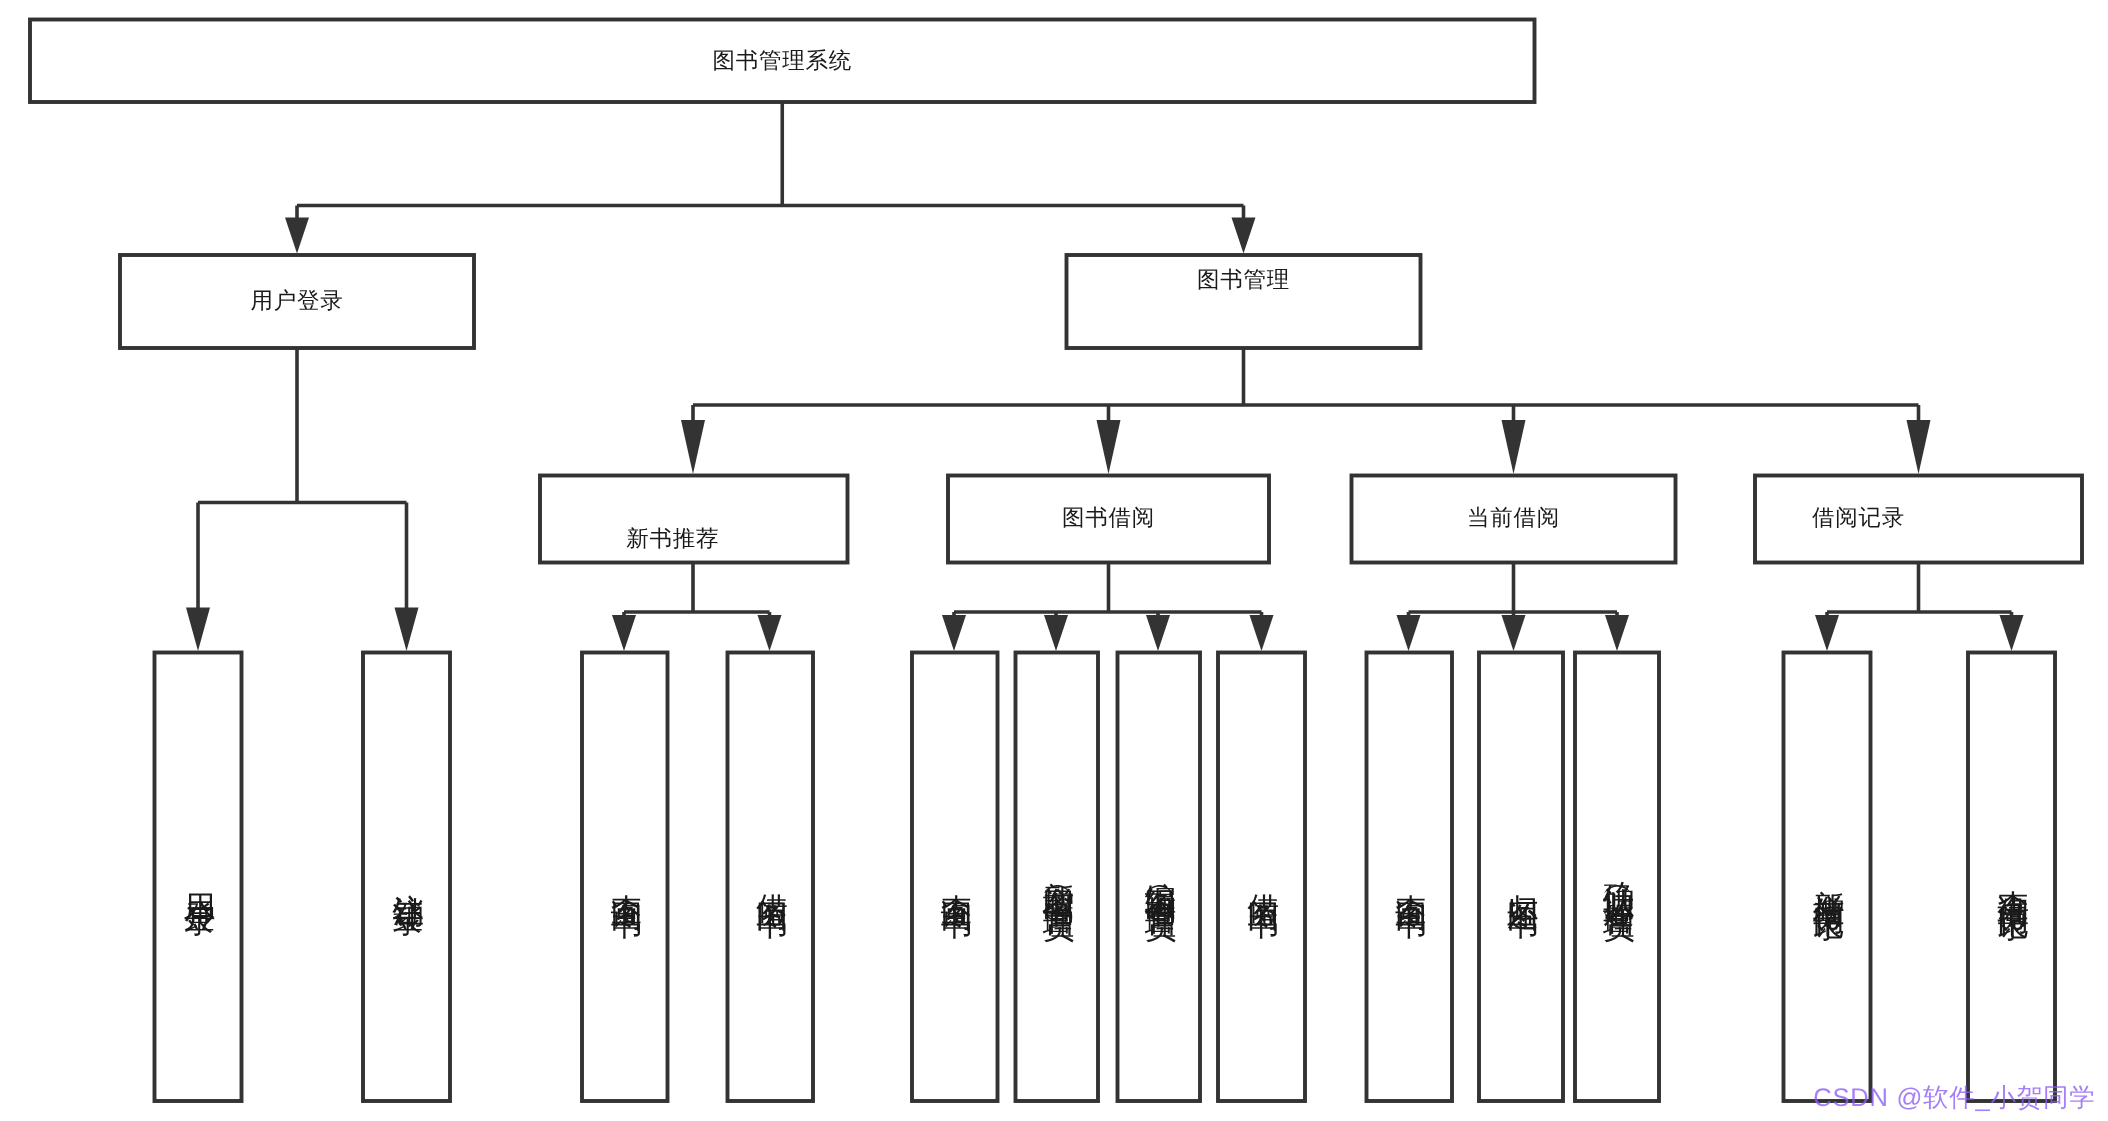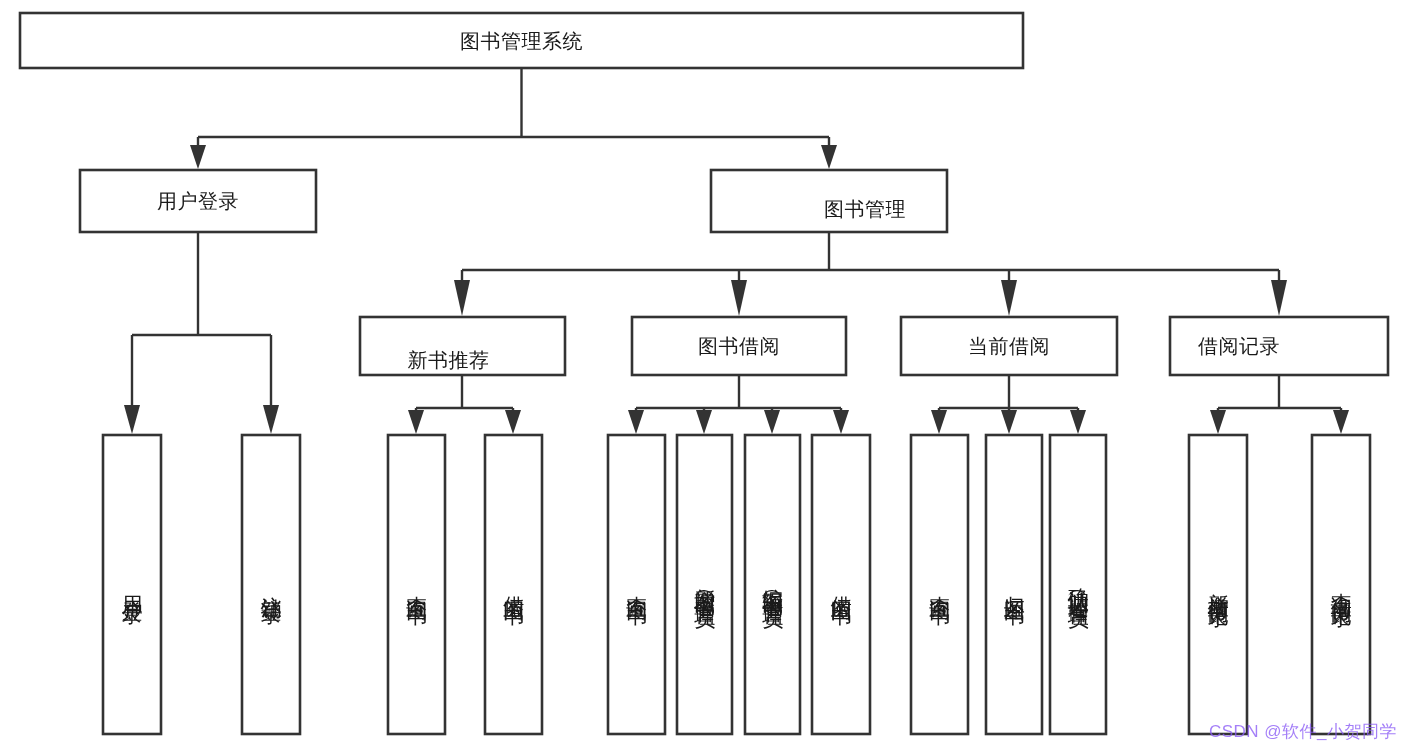--- a/index.html
+++ b/index.html
@@ -45,21 +45,21 @@
     position: absolute;
     display: flex;
     align-items: center;
     justify-content: center;
     color: #1a1a1a;
     text-align: center;
     pointer-events: none;
     user-select: none;
   }
   .node-label.horizontal {
-    font-size: 20px;
+    font-size: 15px;
     letter-spacing: 0.5px;
     line-height: 1.2;
   }
   .node-label.vertical {
     writing-mode: vertical-rl;
     text-orientation: upright;
     font-size: 21px;
     letter-spacing: 3px;
     line-height: 1.25;
   }
@@ -184,21 +184,21 @@
     <rect class="node-box" x="911" y="435" width="57" height="299"></rect>
     <rect class="node-box" x="986" y="435" width="56" height="299"></rect>
     <rect class="node-box" x="1050" y="435" width="56" height="299"></rect>
     <rect class="node-box" x="1189" y="435" width="58" height="299"></rect>
     <rect class="node-box" x="1312" y="435" width="58" height="299"></rect>
   </svg>
 
   <div class="node-label horizontal" style="left:20px; top:13px; width:1003px; height:55px;">图书管理系统</div>
 
   <div class="node-label horizontal" style="left:80px; top:170px; width:236px; height:62px;">用户登录</div>
-  <div class="node-label horizontal" style="left:711px; top:178px; width:236px; height:62px;margin-left:36px;">图书管理</div>
+  <div class="node-label horizontal" style="left:711px; top:156px; width:236px; height:62px;">图书管理</div>
 
   <div class="node-label horizontal" style="left:360px; top:331px; width:177px; height:58px;">新书推荐</div>
   <div class="node-label horizontal" style="left:632px; top:317px; width:214px; height:58px;">图书借阅</div>
   <div class="node-label horizontal" style="left:901px; top:317px; width:216px; height:58px;">当前借阅</div>
   <div class="node-label horizontal" style="left:1130px; top:317px; width:218px; height:58px;">借阅记录</div>
 
   <div class="node-label vertical" style="left:103px; top:435px; width:58px; height:299px;">用户登录</div>
   <div class="node-label vertical" style="left:242px; top:435px; width:58px; height:299px;">注销登录</div>
   <div class="node-label vertical" style="left:388px; top:435px; width:57px; height:299px;">查询图书</div>
   <div class="node-label vertical" style="left:485px; top:435px; width:57px; height:299px;">借阅图书</div>

